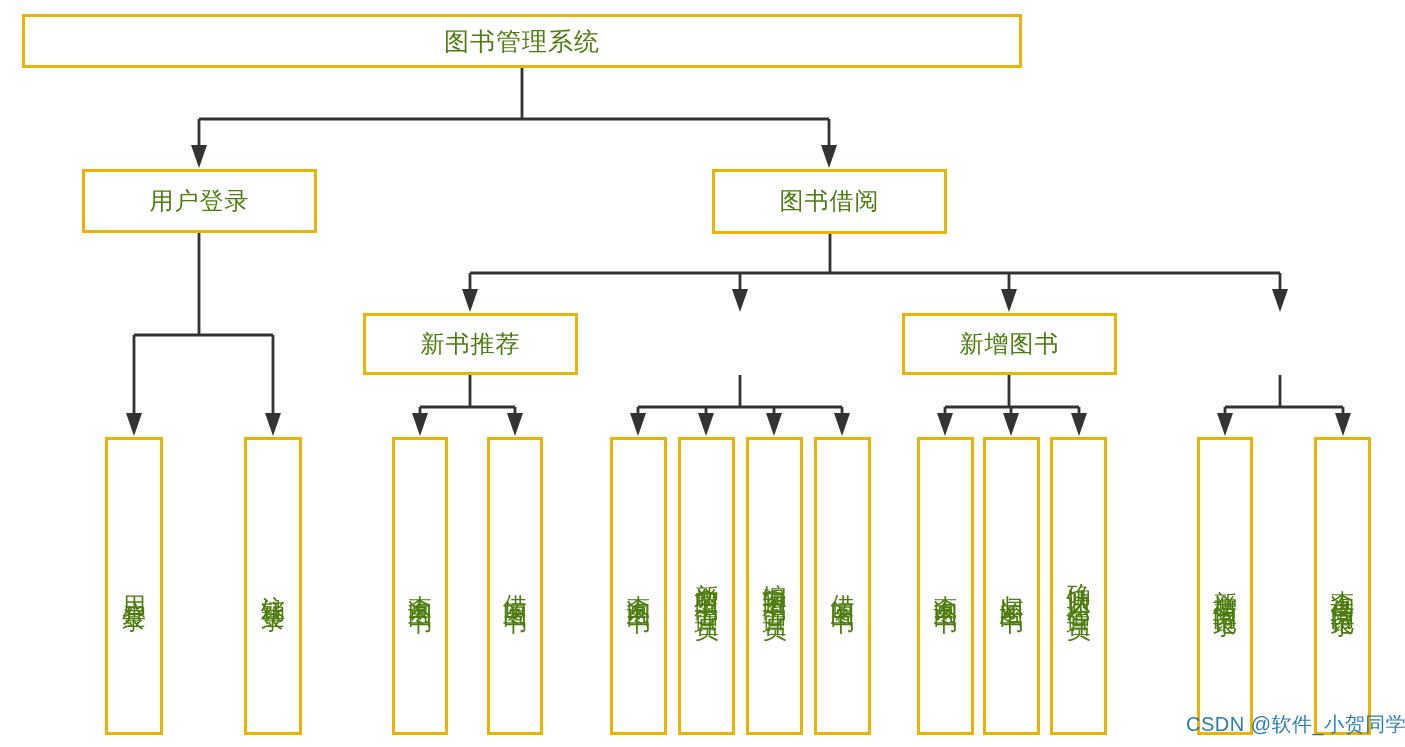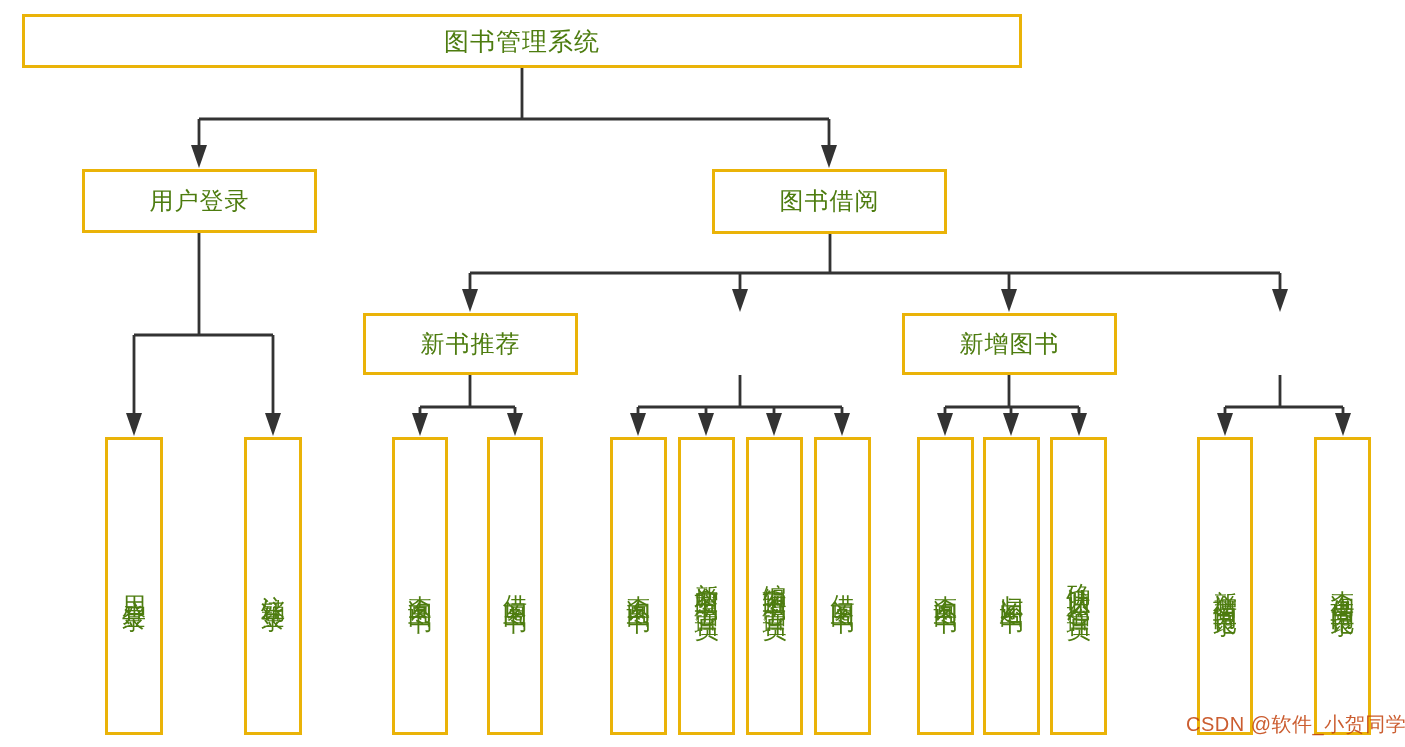--- a/index.html
+++ b/index.html
@@ -13,21 +13,21 @@
     display:flex;align-items:center;justify-content:center;color:#4d7c0f;z-index:2;
   }
   .node.h .lbl{font-size:24px;letter-spacing:1px;white-space:nowrap;line-height:1.2;}
   .node.title .lbl{font-size:25px;}
   .node.v .lbl{
     writing-mode:vertical-rl;text-orientation:mixed;
     font-size:24px;letter-spacing:5px;line-height:1;
   }
   .watermark{
     position:absolute;left:1186px;top:711px;z-index:5;
-    font-size:20px;color:#c2410c;opacity:0.85;letter-spacing:0.5px;white-space:nowrap;text-align:right;
+    font-size:20px;color:#0369a1;opacity:0.85;letter-spacing:0.5px;white-space:nowrap;text-align:right;
   }
 </style>
 </head>
 <body>
 
 <div class="canvas">
 
   <svg class="wires" viewBox="0 0 1405 747" xmlns="http://www.w3.org/2000/svg">
     <g stroke="#333333" stroke-width="2.8" fill="none">
       <path d="M522 67 V119 M199 119 H829 M199 119 V150 M829 119 V150"></path>

